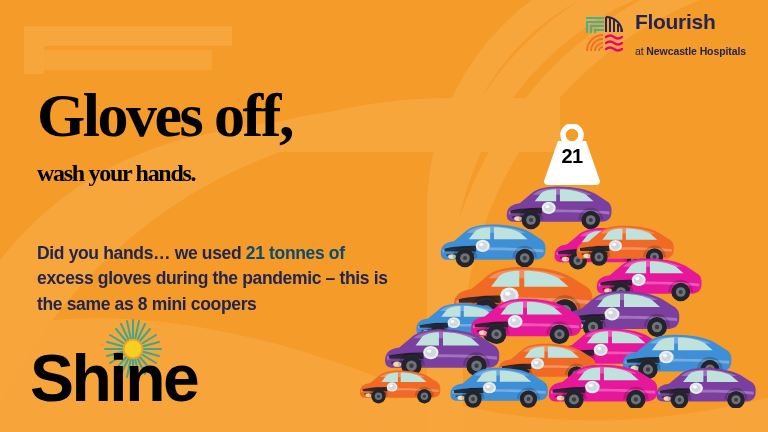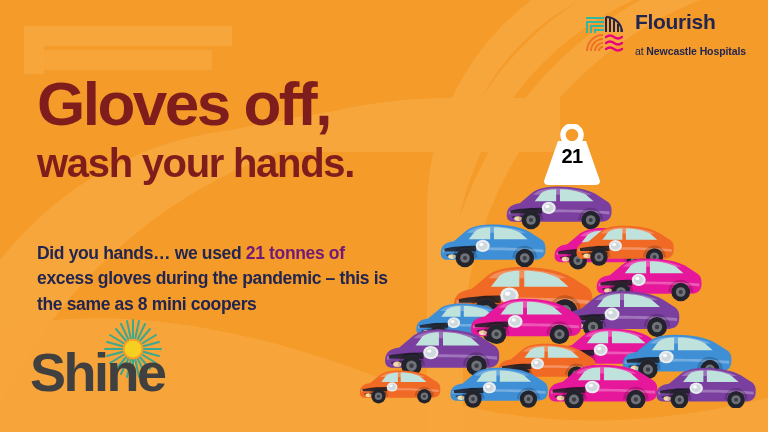--- a/index.html
+++ b/index.html
@@ -28,46 +28,47 @@
   }
   .flourish-sub{
     font-size:10.5px;color:#22254F;display:block;margin-top:14px;
     letter-spacing:-0.1px;
   }
   .flourish-sub .sub-at{font-weight:normal;}
   .flourish-sub .sub-org{font-weight:bold;}
 
   
   #headline{
-    position:absolute;left:37px;top:75px;
-    color:#7f1d1d;
+    position:absolute;left:37px;top:86px;
+    color:#000000;
+    font-family:Liberation Serif, serif;
   }
   #headline-line1{
     display:block;font-size:62px;font-weight:bold;line-height:0.95;
     letter-spacing:-2.5px;
   }
   #headline-line2{
-    display:block;font-size:40px;font-weight:bold;line-height:1.05;
-    letter-spacing:-1.3px;margin-top:8px;
+    display:block;font-size:24px;font-weight:bold;line-height:1.05;
+    letter-spacing:-1.3px;margin-top:16px;
   }
 
   
   #body-copy{
     position:absolute;left:37px;top:223px;width:360px;
     color:#22254F;font-size:17.5px;font-weight:bold;line-height:1.48;
     letter-spacing:-0.35px;
   }
-  #body-copy .hl{color:#701a75;}
+  #body-copy .hl{color:#0c4a6e;}
 
   
   #shine-logo{position:absolute;left:30px;top:318px;width:180px;height:96px;}
   #shine-sun{position:absolute;left:72px;top:0px;width:62px;height:62px;}
   #shine-word{
     position:absolute;left:0px;top:27px;
-    font-size:54px;font-weight:bold;color:#404040;
+    font-size:66px;font-weight:bold;color:#000000;
     letter-spacing:-2.5px;line-height:1;
   }
 
   
   #weight-icon{position:absolute;left:538px;top:124px;width:68px;height:62px;}
   #weight-number{
     position:absolute;left:538px;top:145px;width:68px;
     text-align:center;font-size:20px;font-weight:bold;color:#000000;
     letter-spacing:-0.5px;
   }

